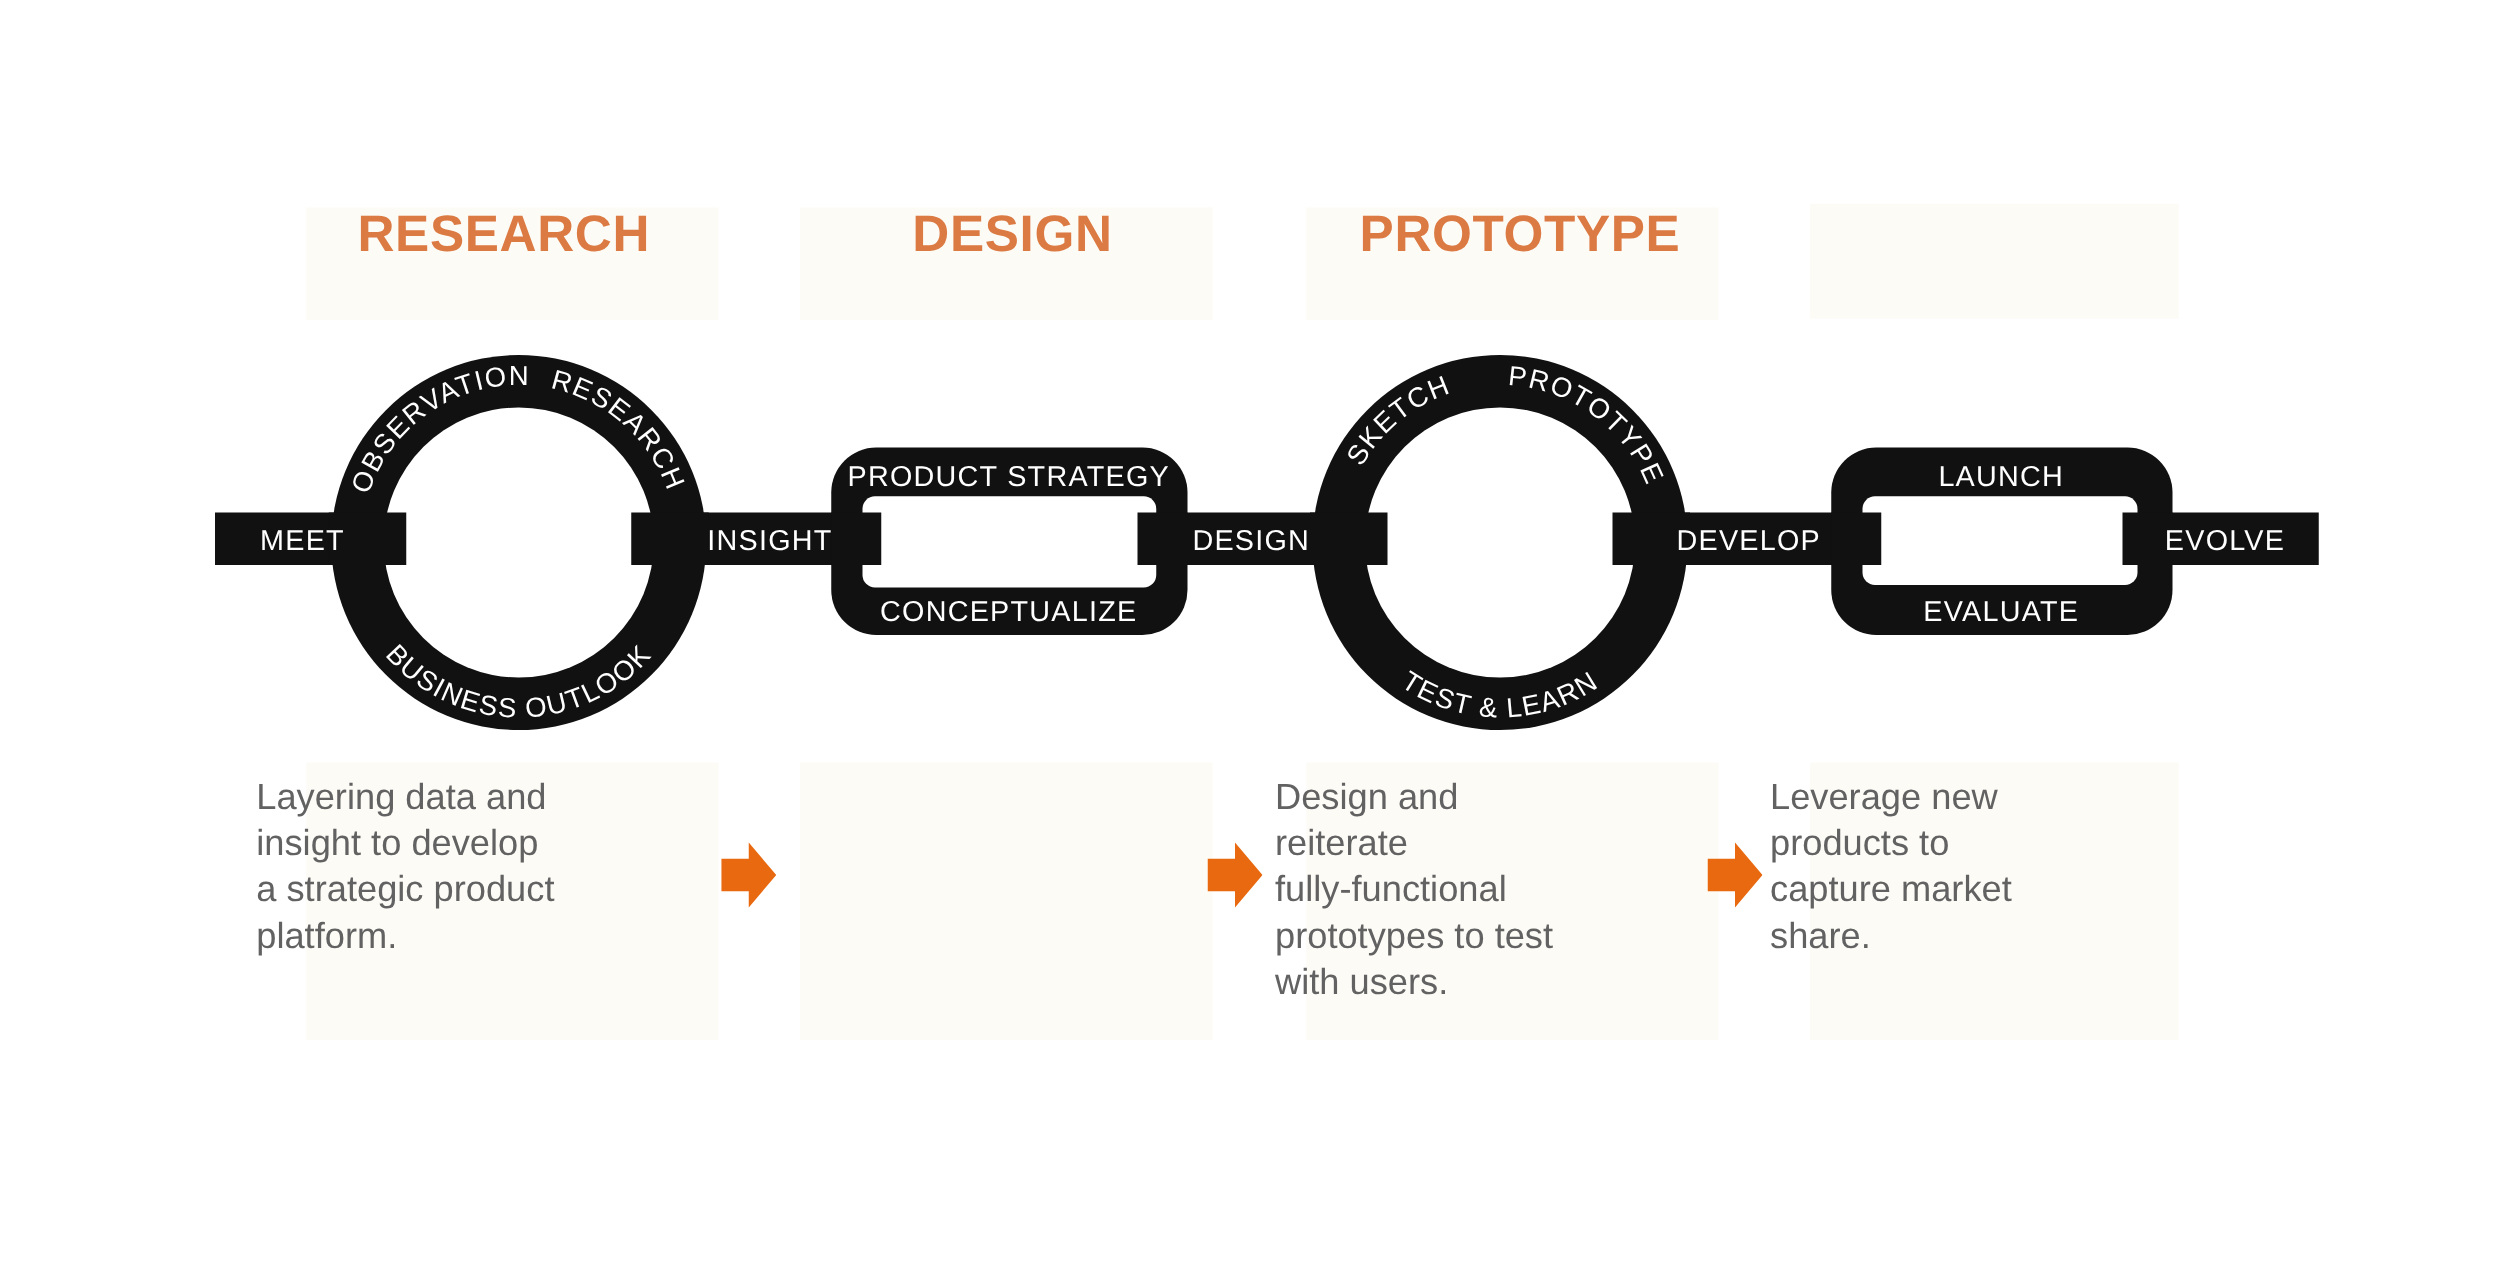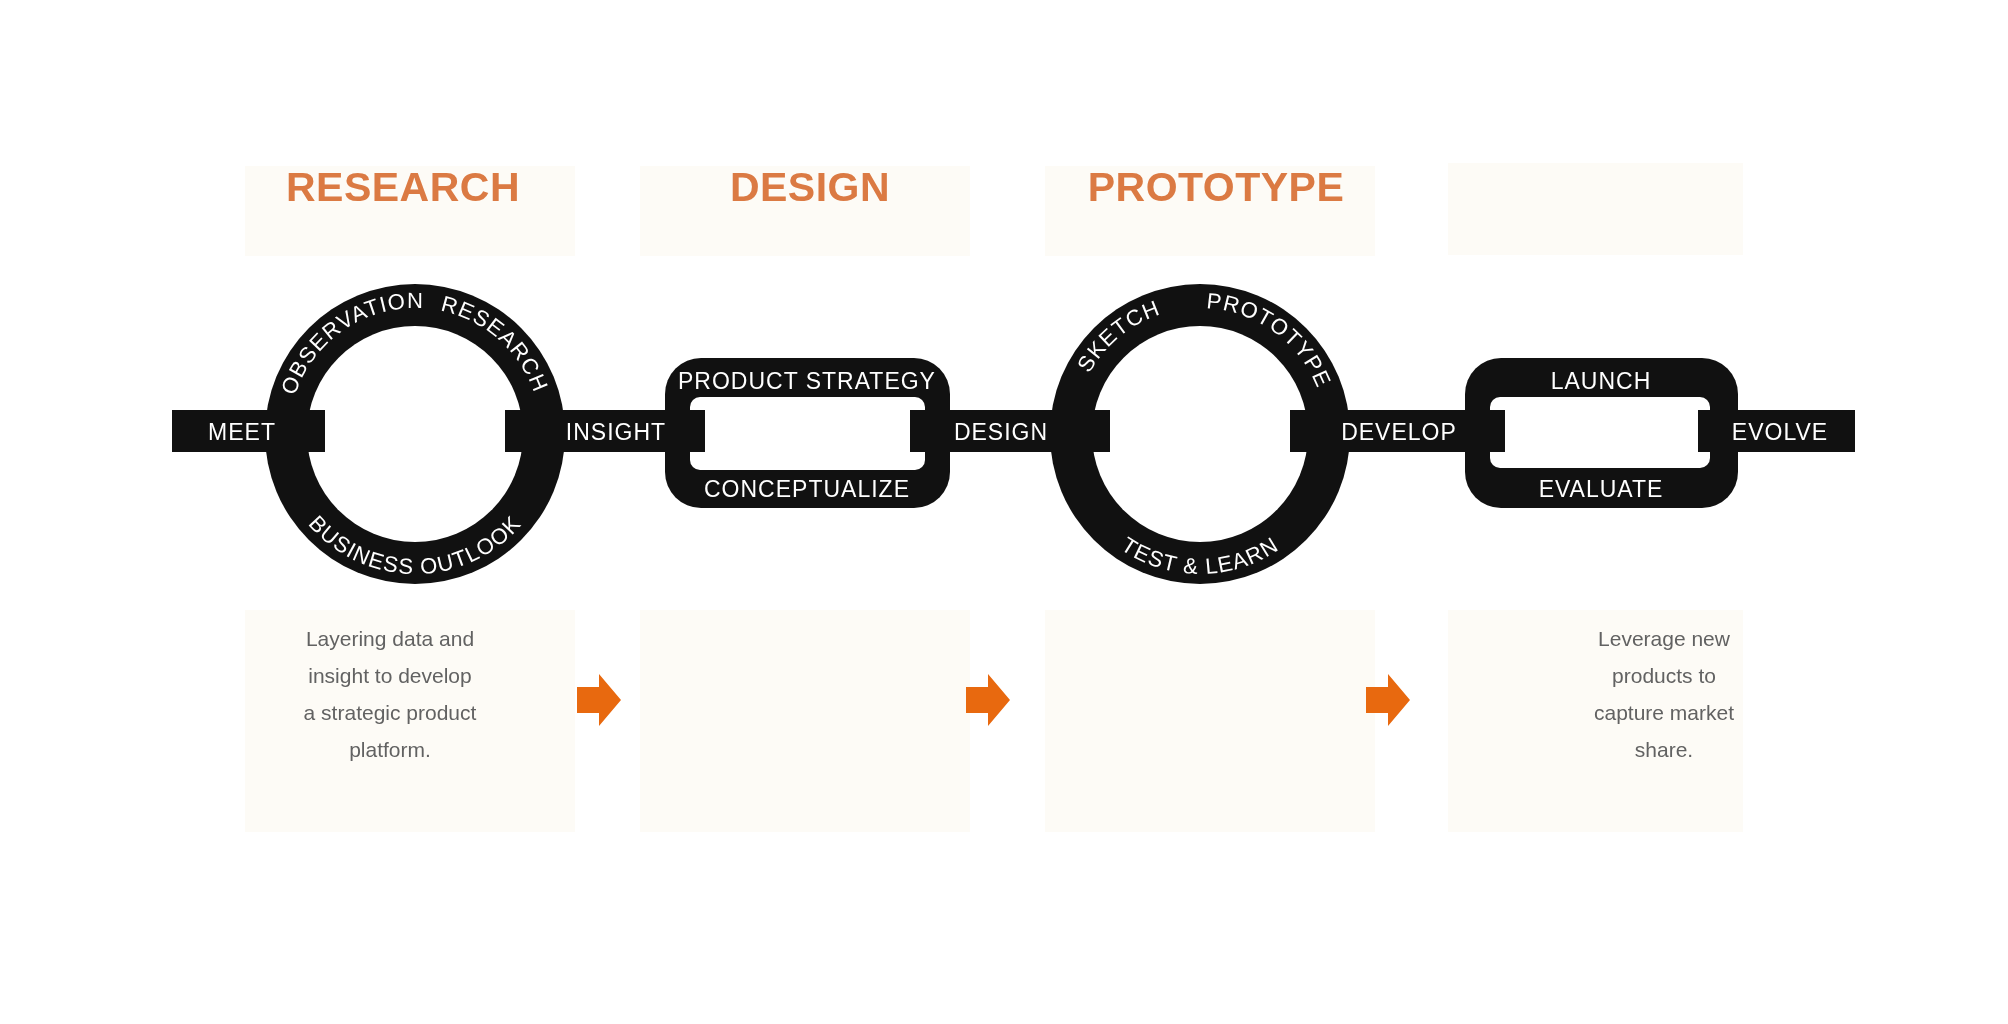--- a/index.html
+++ b/index.html
@@ -23,23 +23,22 @@
     font-size:41px;
     font-weight:bold;
     letter-spacing:0.5px;
     line-height:46px;
     white-space:pre-line;
   }
   .stage-desc {
     position:absolute;
     top:620px;
     width:370px;
-    text-align:center;
     color:var(--gray,#626262);
-    font-size:21px;
+    font-size:29px;
     line-height:37px;
     white-space:pre-line;
   }
   .flow-arrow {
     position:absolute;
     top:673px;
     width:44px; height:54px;
   }
   .flow-arrow polygon { fill:var(--arrow,#E8690F); }
   svg.diagram { position:absolute; left:0; top:0; }
@@ -136,21 +135,26 @@
     <text class="bar-label" x="616" y="440" text-anchor="middle">INSIGHT</text>
     <text class="bar-label" x="1001" y="440" text-anchor="middle">DESIGN</text>
     <text class="bar-label" x="1399" y="440" text-anchor="middle">DEVELOP</text>
     <text class="bar-label" x="1780" y="440" text-anchor="middle">EVOLVE</text>
   </svg>
 
   <div class="stage-desc" style="left:205px;">Layering data and
 insight to develop
 a strategic product
 platform.</div>
-  <div class="stage-desc" style="left:1479px;">Leverage new
+  <div class="stage-desc" style="left:1020px;">Design and
+reiterate
+fully-functional
+prototypes to test
+with users.</div>
+  <div class="stage-desc" style="left:1416px;">Leverage new
 products to
 capture market
 share.</div>
 
   <div class="flow-arrow" style="left:577px;">
     <svg width="44" height="54" viewBox="0 0 44 54">
         <polygon points="0,14 22,14 22,1 44,27 22,53 22,40 0,40"></polygon>
       </svg>
   </div>
   <div class="flow-arrow" style="left:966px;">

